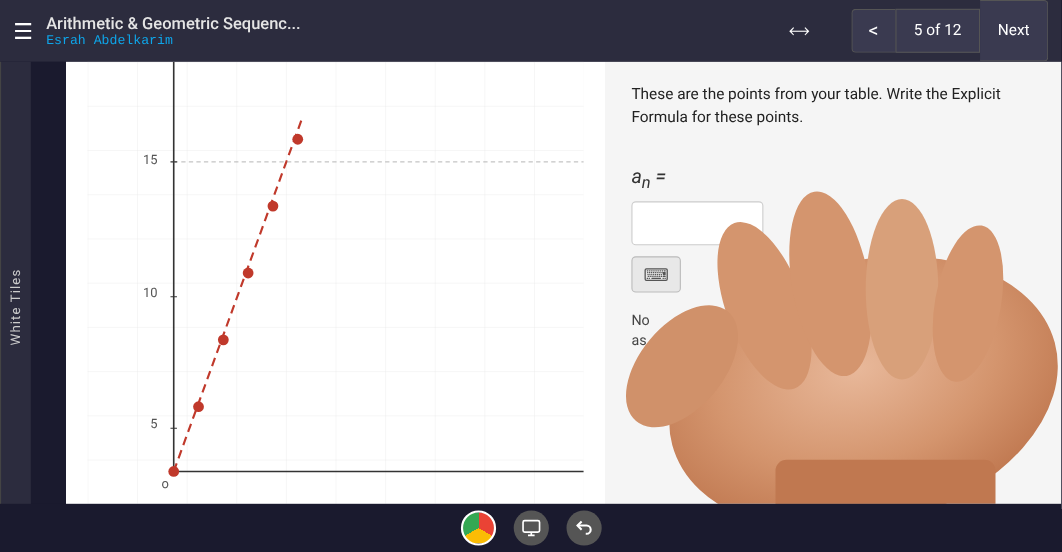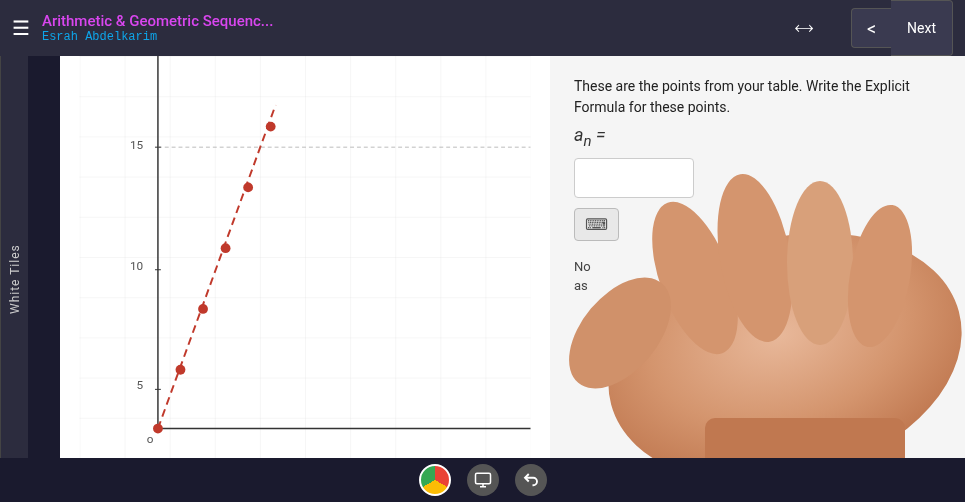--- a/index.html
+++ b/index.html
@@ -26,21 +26,21 @@
     .header-menu-icon {
       color: #fff;
       font-size: 20px;
       margin-right: 12px;
       cursor: pointer;
     }
     .header-title-block {
       flex: 1;
     }
     .header-title {
-      color: #d946ef;
+      color: #e5e5e5;
       font-size: 15px;
       font-weight: 500;
       line-height: 1.2;
     }
     .header-subtitle {
       color: #0ea5e9;
       font-size: 12px;
       font-family: Liberation Mono, monospace;
     }
     .header-expand-icon {
@@ -176,21 +176,21 @@
     .toolbar-icon-back {
       background: #555;
       color: #fff;
     }
 
     
     .instruction-text {
       font-size: 14px;
       color: #222;
       line-height: 1.5;
-      margin-bottom: 6px;
+      margin-bottom: 32px;
     }
 
     .formula-label {
       font-size: 18px;
       color: #333;
       margin-bottom: 8px;
       font-style: italic;
     }
 
     .formula-input-area {
@@ -250,20 +250,21 @@
 
 <div class="header">
   <span class="header-menu-icon">☰</span>
   <div class="header-title-block">
     <div class="header-title">Arithmetic &amp; Geometric Sequenc...</div>
     <div class="header-subtitle">Esrah Abdelkarim</div>
   </div>
   <span class="header-expand-icon">⤢</span>
   <div class="header-nav">
     <div class="header-nav-back">&lt;</div>
+    <div class="header-nav-count">5 of 12</div>
     <div class="header-nav-next">Next</div>
   </div>
 </div>
 
 <div class="main-content">
 
   <div class="sidebar-label">White Tiles</div>
 
   <div class="graph-area">
     <div class="graph-canvas">

